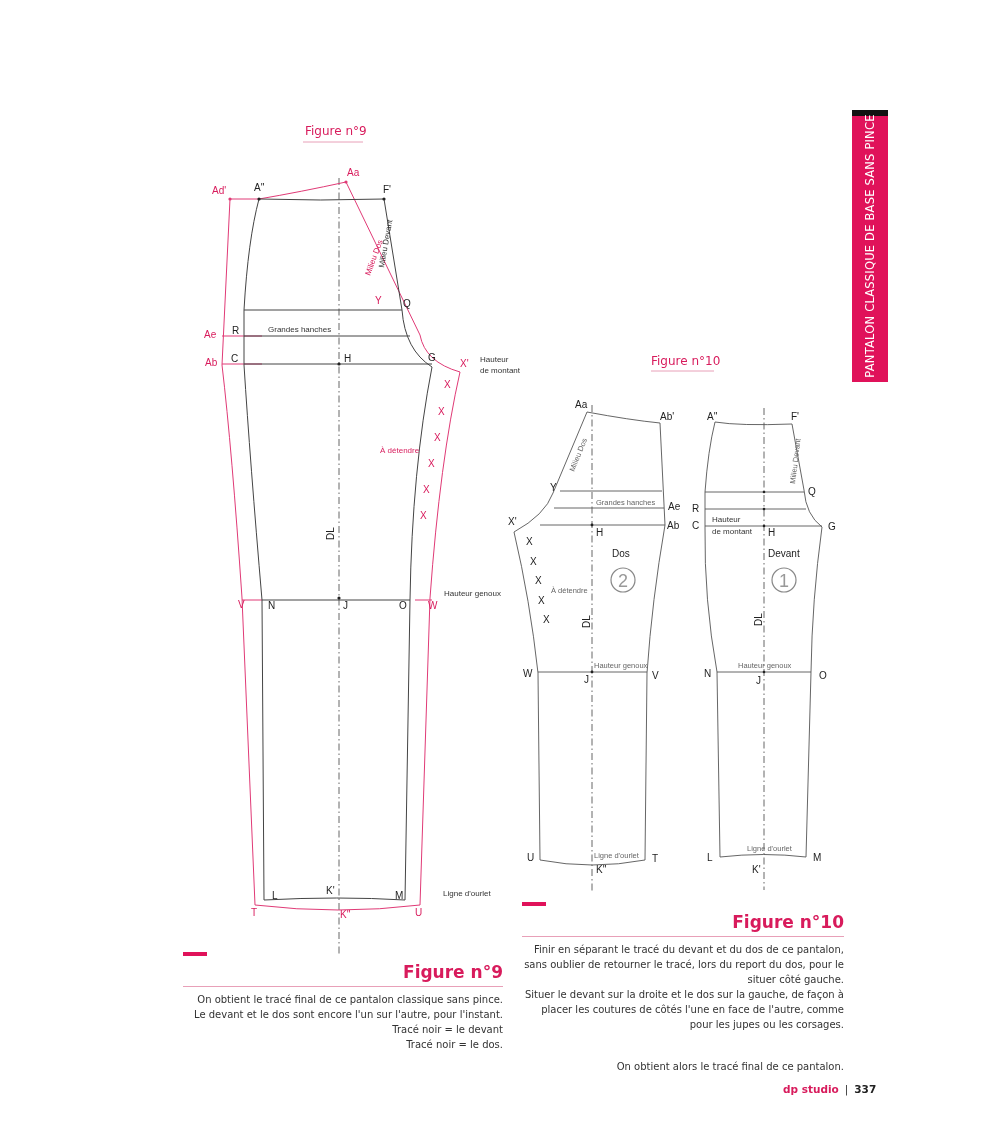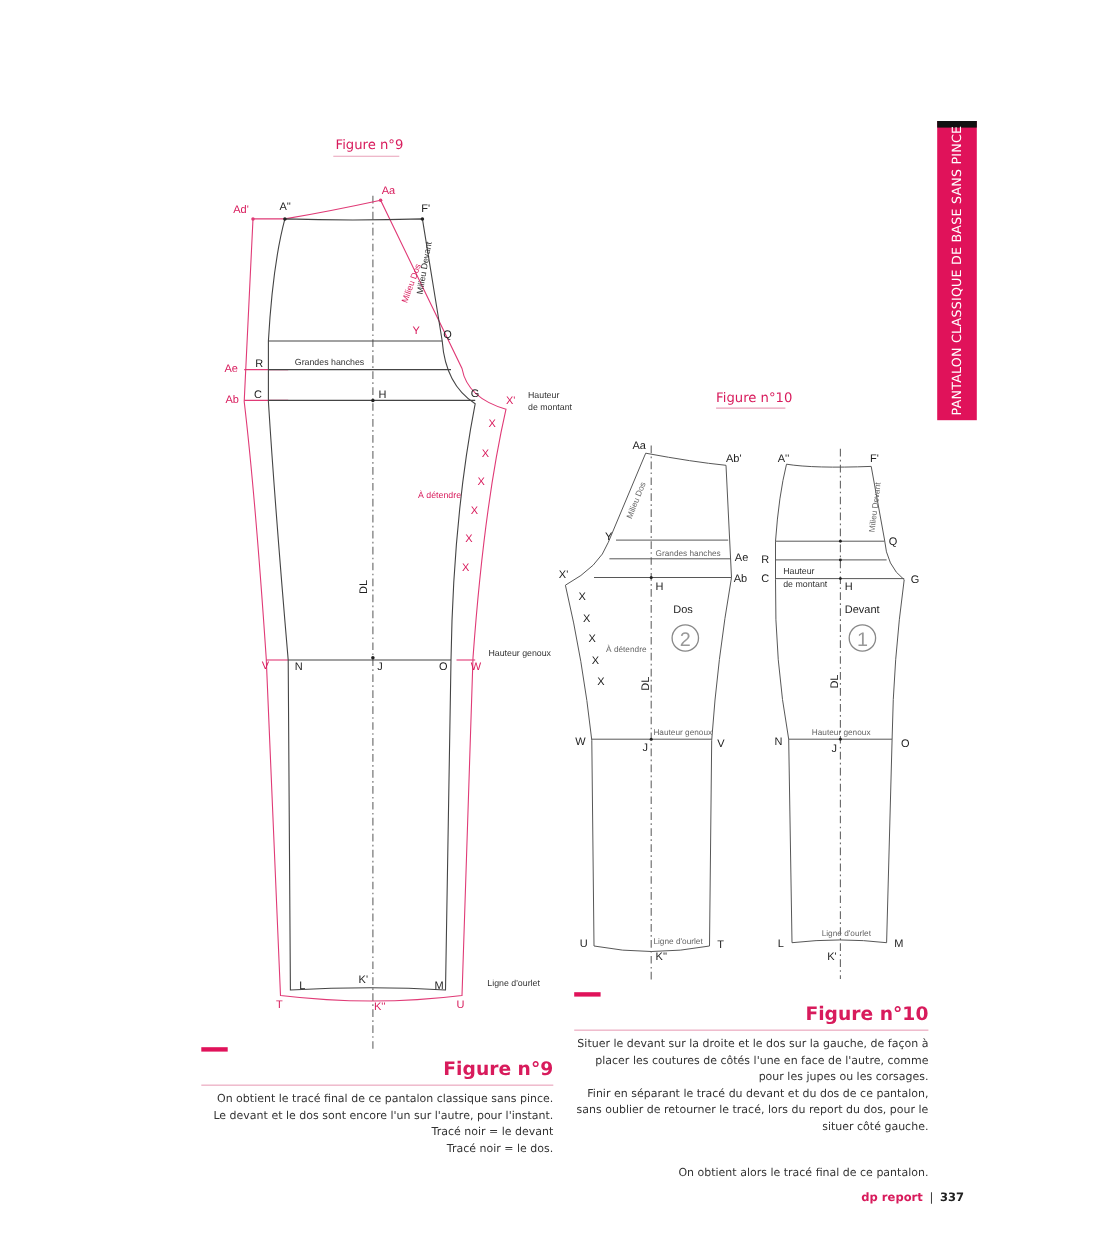--- a/index.html
+++ b/index.html
@@ -232,22 +232,22 @@
       <p>On obtient le tracé final de ce pantalon classique sans pince. Le devant et le dos sont encore l'un sur l'autre, pour l'instant.</p>
       <p>Tracé noir = le devant</p>
       <p>Tracé noir = le dos.</p>
     </div>
   </div>
 
   <div class="caption" style="left:522px; top:902px; width:322px;">
     <div class="accent-bar"></div>
     <div class="cap-title">Figure n°10</div>
     <div class="cap-body">
+      <p>Finir en séparant le tracé du devant et du dos de ce pantalon, sans oublier de retourner le tracé, lors du report du dos, pour le situer côté gauche.</p>
       <p>Situer le devant sur la droite et le dos sur la gauche, de façon à placer les coutures de côtés l'une en face de l'autre, comme pour les jupes ou les corsages.</p>
-      <p>Finir en séparant le tracé du devant et du dos de ce pantalon, sans oublier de retourner le tracé, lors du report du dos, pour le situer côté gauche.</p>
       <p class="gap">On obtient alors le tracé final de ce pantalon.</p>
     </div>
   </div>
 
   <div class="footer">
-    <span class="brand">dp report</span><span class="sep">|</span><span class="pagenum">337</span>
+    <span class="brand">dp studio</span><span class="sep">|</span><span class="pagenum">337</span>
   </div>
 </div>
 
 </body></html>

